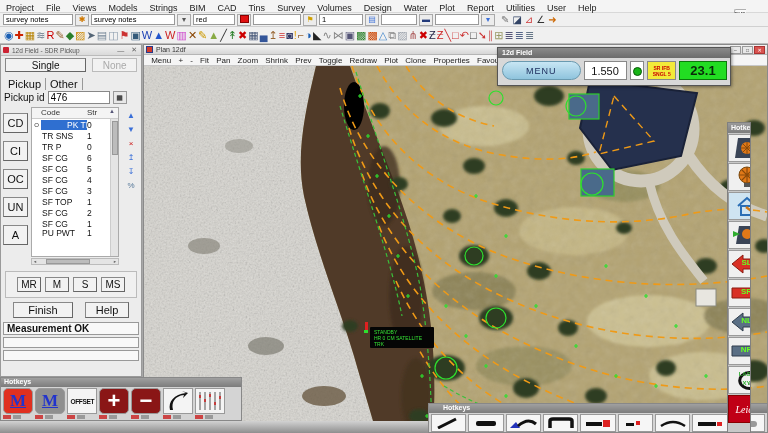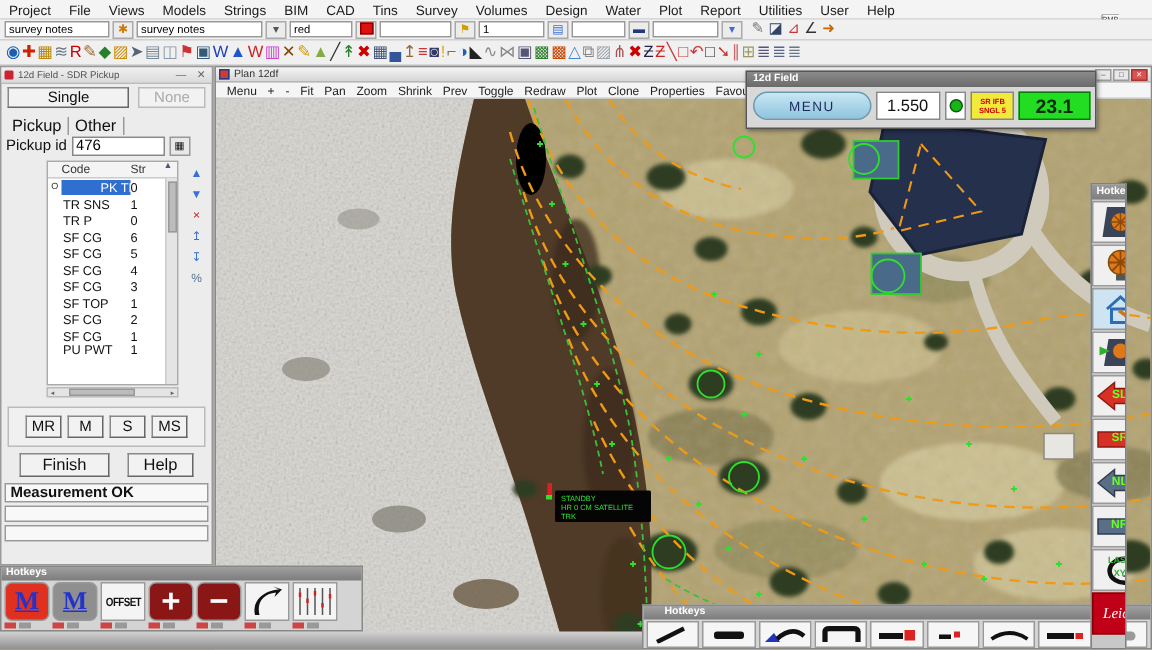--- a/index.html
+++ b/index.html
@@ -426,20 +426,28 @@
           <span class="tab">Other</span>
         </span>
     </div>
     <div id="rowPid">
       <label>Pickup id</label>
       <input value="476" style="">
       <span class="pidbtn">▦</span>
     </div>
 
     <div id="tablezone">
+      <div id="sidebtns">
+
+      <div class="pbtn">CD</div>
+          <div class="pbtn">CI</div>
+          <div class="pbtn">OC</div>
+          <div class="pbtn">UN</div>
+          <div class="pbtn">A</div>
+        </div>
       <div id="grid">
         <div id="ghead">
           <span class="hm"></span>
           <span class="hc">Code</span>
           <span class="hs">Str</span>
           <span class="hup">▲</span>
         </div>
         <div>
 
             <div class="grow sel">

